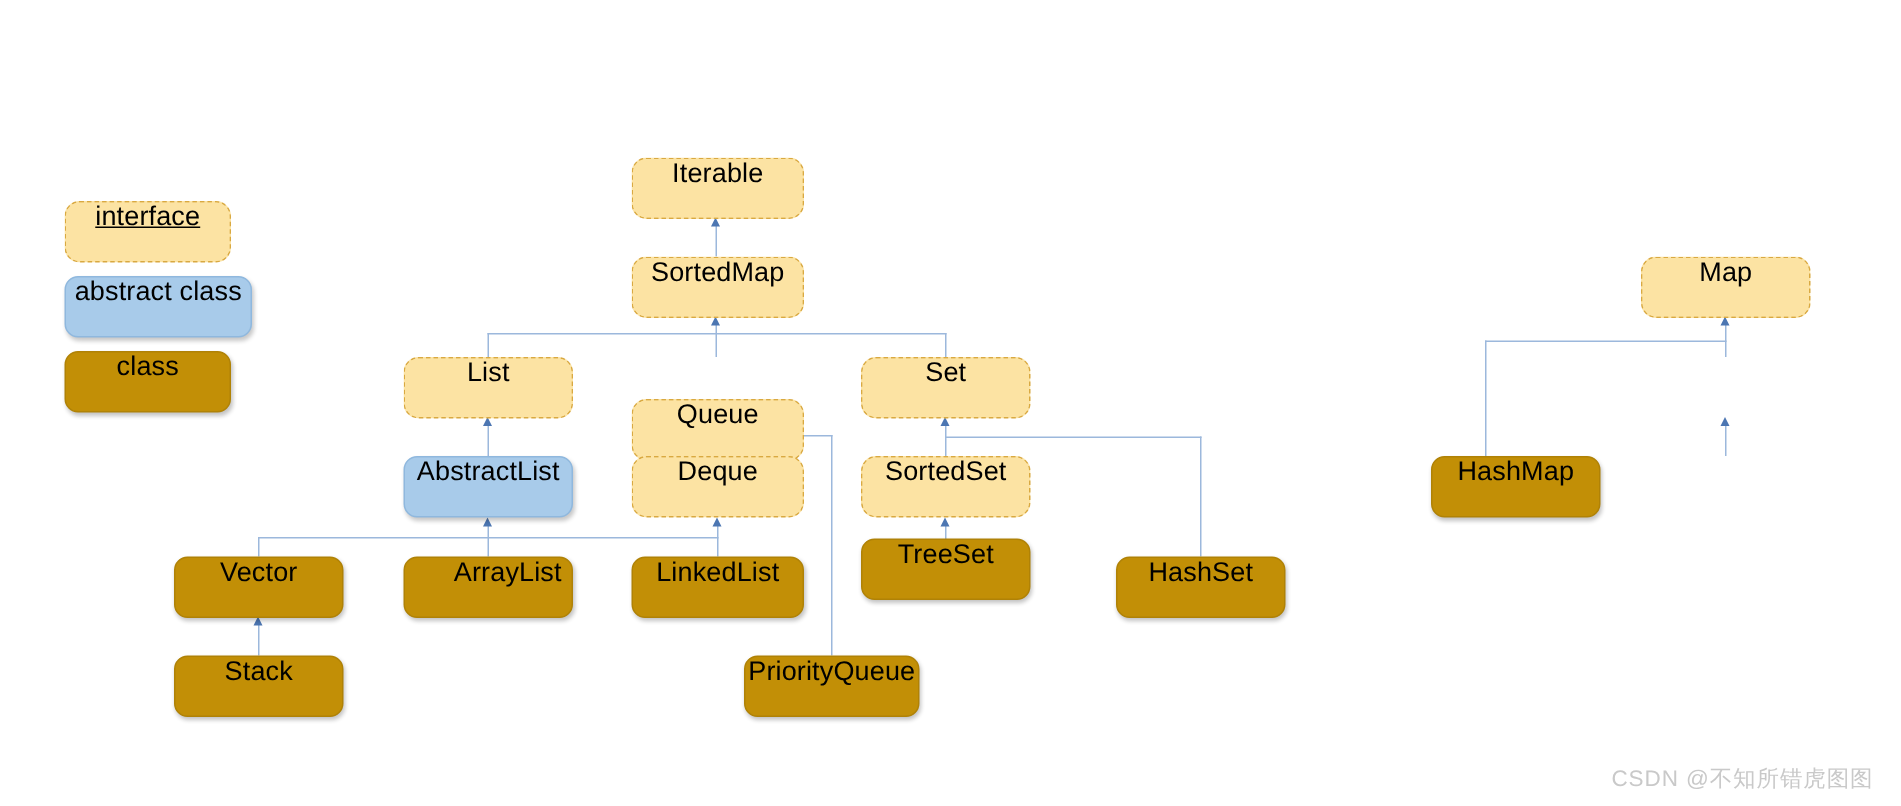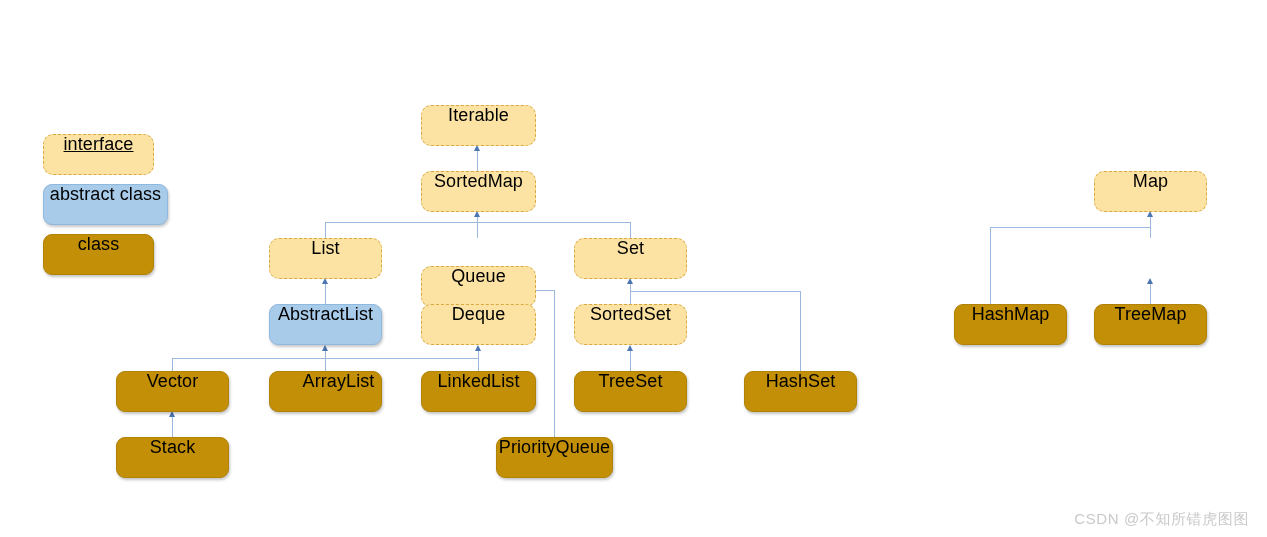--- a/index.html
+++ b/index.html
@@ -172,37 +172,34 @@
   </div>
   <div class="node klass" style="left:116px; top:371px; width:113px; height:41px;">
     <span>Vector</span>
   </div>
   <div class="node klass" style="left:269px; top:371px; width:113px; height:41px;padding-left:26px;">
     <span>ArrayList</span>
   </div>
   <div class="node klass" style="left:421px; top:371px; width:115px; height:41px;">
     <span>LinkedList</span>
   </div>
-  <div class="node klass" style="left:574px; top:371px; width:113px; height:41px;">
+  <div class="node klass" style="left:574px; top:359px; width:113px; height:41px;">
     <span>TreeSet</span>
   </div>
   <div class="node klass" style="left:744px; top:371px; width:113px; height:41px;">
     <span>HashSet</span>
   </div>
   <div class="node klass" style="left:116px; top:437px; width:113px; height:41px;">
     <span>Stack</span>
   </div>
   <div class="node klass" style="left:496px; top:437px; width:117px; height:41px;">
     <span>PriorityQueue</span>
   </div>
   <div class="node interface" style="left:1094px; top:171px; width:113px; height:41px;">
     <span>Map</span>
   </div>
   <div class="node klass" style="left:934px; top:304px; width:113px; height:41px;margin-left:20px;">
     <span>HashMap</span>
   </div>
-  <div class="node klass" style="left:1094px; top:304px; width:113px; height:41px;">
-    <span>TreeMap</span>
-  </div>
 
   <div id="watermark">CSDN @不知所错虎图图</div>
 
 </div>
 
 </body></html>

